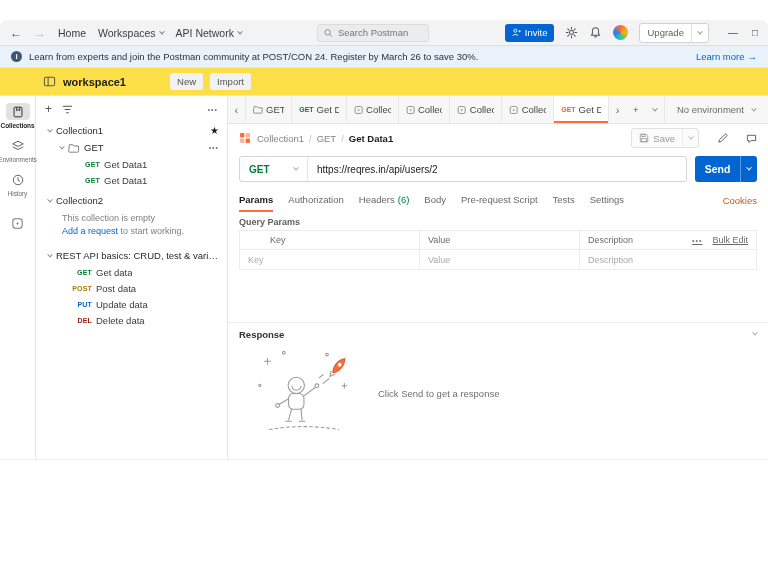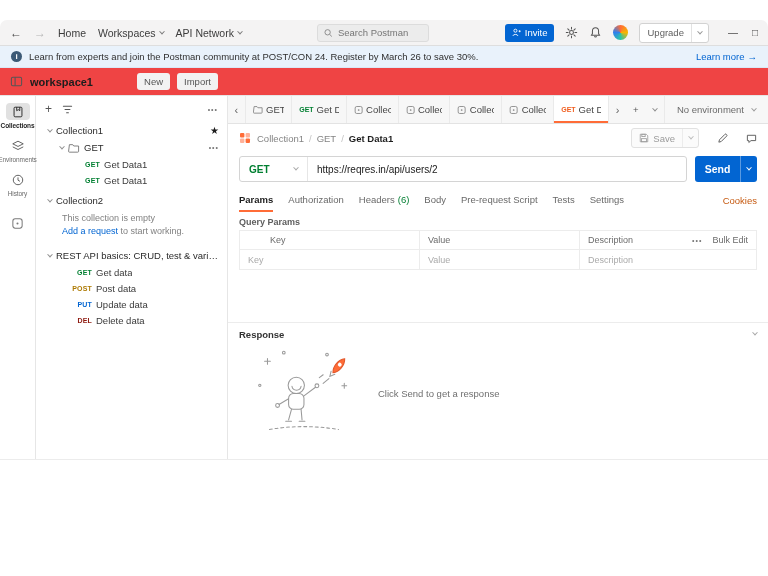--- a/index.html
+++ b/index.html
@@ -64,21 +64,21 @@
     font-size:9.5px; color:#303030;
   }
   .info-icon {
     width:11px; height:11px; border-radius:50%; background:#3c5a76; color:#fff;
     font-size:8px; font-weight:700; display:grid; place-items:center; line-height:1;
     flex:0 0 auto;
   }
   .learn-more { margin-left:auto; color:#0265d2; display:flex; gap:3px; align-items:center;padding-left:44px; }
 
   
-  .wsbar { height:28px; border-bottom:1px solid #e6e6e6; display:flex; align-items:center; background:#ef4444; }
+  .wsbar { height:28px; border-bottom:1px solid #e6e6e6; display:flex; align-items:center; background:#fde047;padding-left:33px; }
   .ws-left { width:228px; display:flex; align-items:center; gap:7px; padding:0 10px; }
   .ws-name { font-size:11px; font-weight:700; color:#1d1d1d; }
   .ws-btn { margin-left:0; font-size:9.5px; color:#555; background:#f2f2f2; border-radius:3px; padding:3px 7px; }
   .ws-spacer { flex:1; }
 
   
   .main { display:flex; height:364px; }
 
   
   .rail { width:36px; border-right:1px solid #e6e6e6; display:flex; flex-direction:column; align-items:center; padding-top:5px; gap:4px; }
@@ -155,21 +155,21 @@
   .qp-label { padding:5px 11px 3px; font-size:9px; font-weight:700; color:#5e5e5e; flex:0 0 auto; }
   .ptable { margin:0 11px; border:1px solid #ececec; font-size:9px; color:#6b6b6b; flex:0 0 auto; }
   .prow { display:flex; align-items:stretch; height:19px; }
   .prow.head { border-bottom:1px solid #ececec; }
   .pc { display:flex; align-items:center; padding:0 8px; border-right:1px solid #ececec; }
   .pc-key { width:180px;text-align:right; }
   .pc-key.head-ind { padding-left:30px; }
   .pc-val { width:160px; }
   .pc-desc { flex:1; border-right:none; }
   .ph { color:#aaaaaa; }
-  .bulk { margin-left:auto; display:flex; align-items:center; gap:10px; color:#6b6b6b; }
+  .bulk { margin-left:auto; display:flex; align-items:center; gap:10px; color:#6b6b6b;text-decoration:underline; }
 
   
   .resp { margin-top:52px; border-top:1px solid #ececec; flex:1; display:flex; flex-direction:column; }
   .resp-head { height:22px; display:flex; align-items:center; padding:0 11px; font-size:9.5px; font-weight:700; color:#333; }
   .resp-head .chv { margin-left:auto; color:#777; }
   .resp-body { display:flex; flex-direction:row; align-items:center; }
   .hint { font-size:9.5px; color:#6f6f6f; margin-top:0px; }
 
   svg { display:block; }
 </style>

